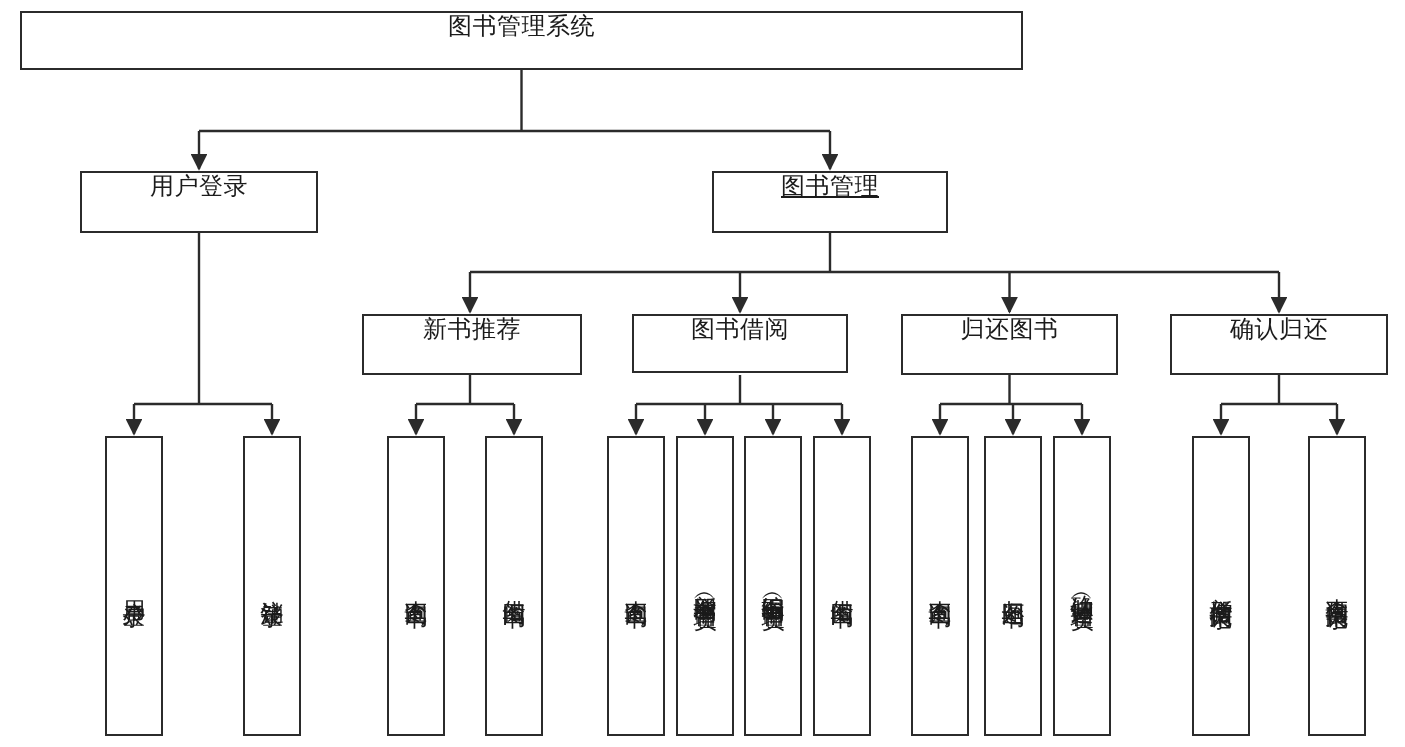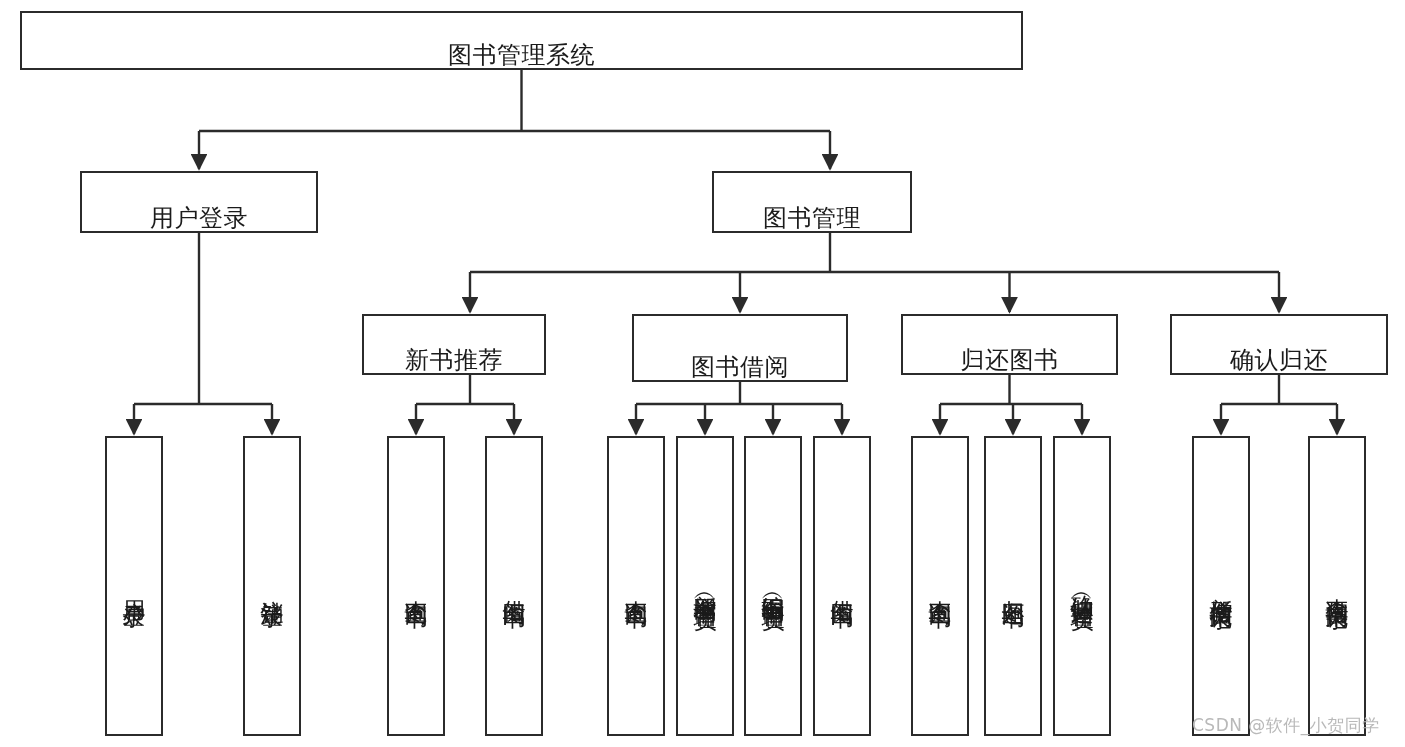--- a/index.html
+++ b/index.html
@@ -23,21 +23,21 @@
     top: 0;
     width: 1405px;
     height: 747px;
   }
   .node-box {
     position: absolute;
     box-sizing: border-box;
     border: 2px solid #2b2b2b;
     background: #ffffff;
     display: flex;
-    align-items: flex-end;
+    align-items: flex-start;
     justify-content: center;
     color: #1b1b1b;
   }
   .node-h {
     font-size: 24px;
     letter-spacing: 0.5px;
     line-height: 1.1;
     white-space: nowrap;
   }
   .node-v {
@@ -113,27 +113,27 @@
       </g>
   </svg>
 
   <div id="nodes-layer">
       <div class="node-box node-h" style="left: 20px; top: 11px; width: 1003px; height: 59px;">
         <span>图书管理系统</span>
       </div>
       <div class="node-box node-h" style="left: 80px; top: 171px; width: 238px; height: 62px;">
         <span>用户登录</span>
       </div>
-      <div class="node-box node-h" style="left: 712px; top: 171px; width: 200px; height: 62px;">
+      <div class="node-box node-h" style="left: 712px; top: 171px; width: 236px; height: 62px; text-decoration: underline;">
         <span>图书管理</span>
       </div>
-      <div class="node-box node-h" style="left: 362px; top: 314px; width: 184px; height: 61px;">
+      <div class="node-box node-h" style="left: 362px; top: 314px; width: 220px; height: 61px;">
         <span>新书推荐</span>
       </div>
-      <div class="node-box node-h" style="left: 632px; top: 314px; width: 216px; height: 68px;">
+      <div class="node-box node-h" style="left: 632px; top: 314px; width: 216px; height: 59px;">
         <span>图书借阅</span>
       </div>
       <div class="node-box node-h" style="left: 901px; top: 314px; width: 217px; height: 61px;">
         <span>归还图书</span>
       </div>
       <div class="node-box node-h" style="left: 1170px; top: 314px; width: 218px; height: 61px;">
         <span>确认归还</span>
       </div>
       <div class="node-box node-v" style="left: 105px; top: 436px; width: 58px; height: 300px;">
         <span class="vlabel">用户登录</span>
@@ -169,15 +169,14 @@
         <span class="vlabel">确认归还（管理员）</span>
       </div>
       <div class="node-box node-v" style="left: 1192px; top: 436px; width: 58px; height: 300px;">
         <span class="vlabel">新增借阅记录</span>
       </div>
       <div class="node-box node-v" style="left: 1308px; top: 436px; width: 58px; height: 300px;">
         <span class="vlabel">查询借阅记录</span>
       </div>
     </div>
 
-  <div class="watermark" style="left: 1192px; top: 714px;">CSDN @软件_小贺同学</div>
 
 </div>
 
 </body></html>

